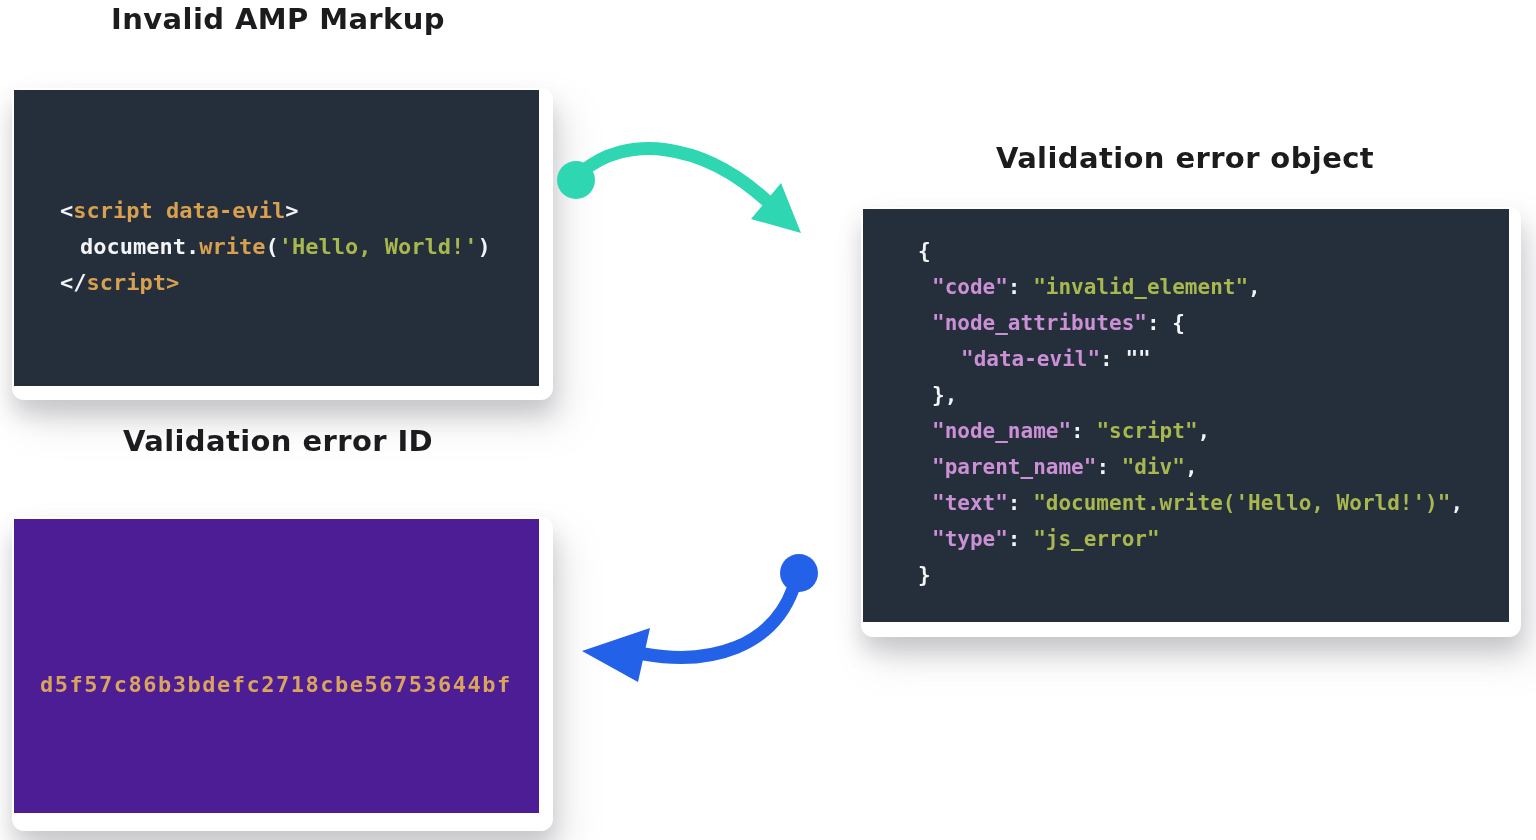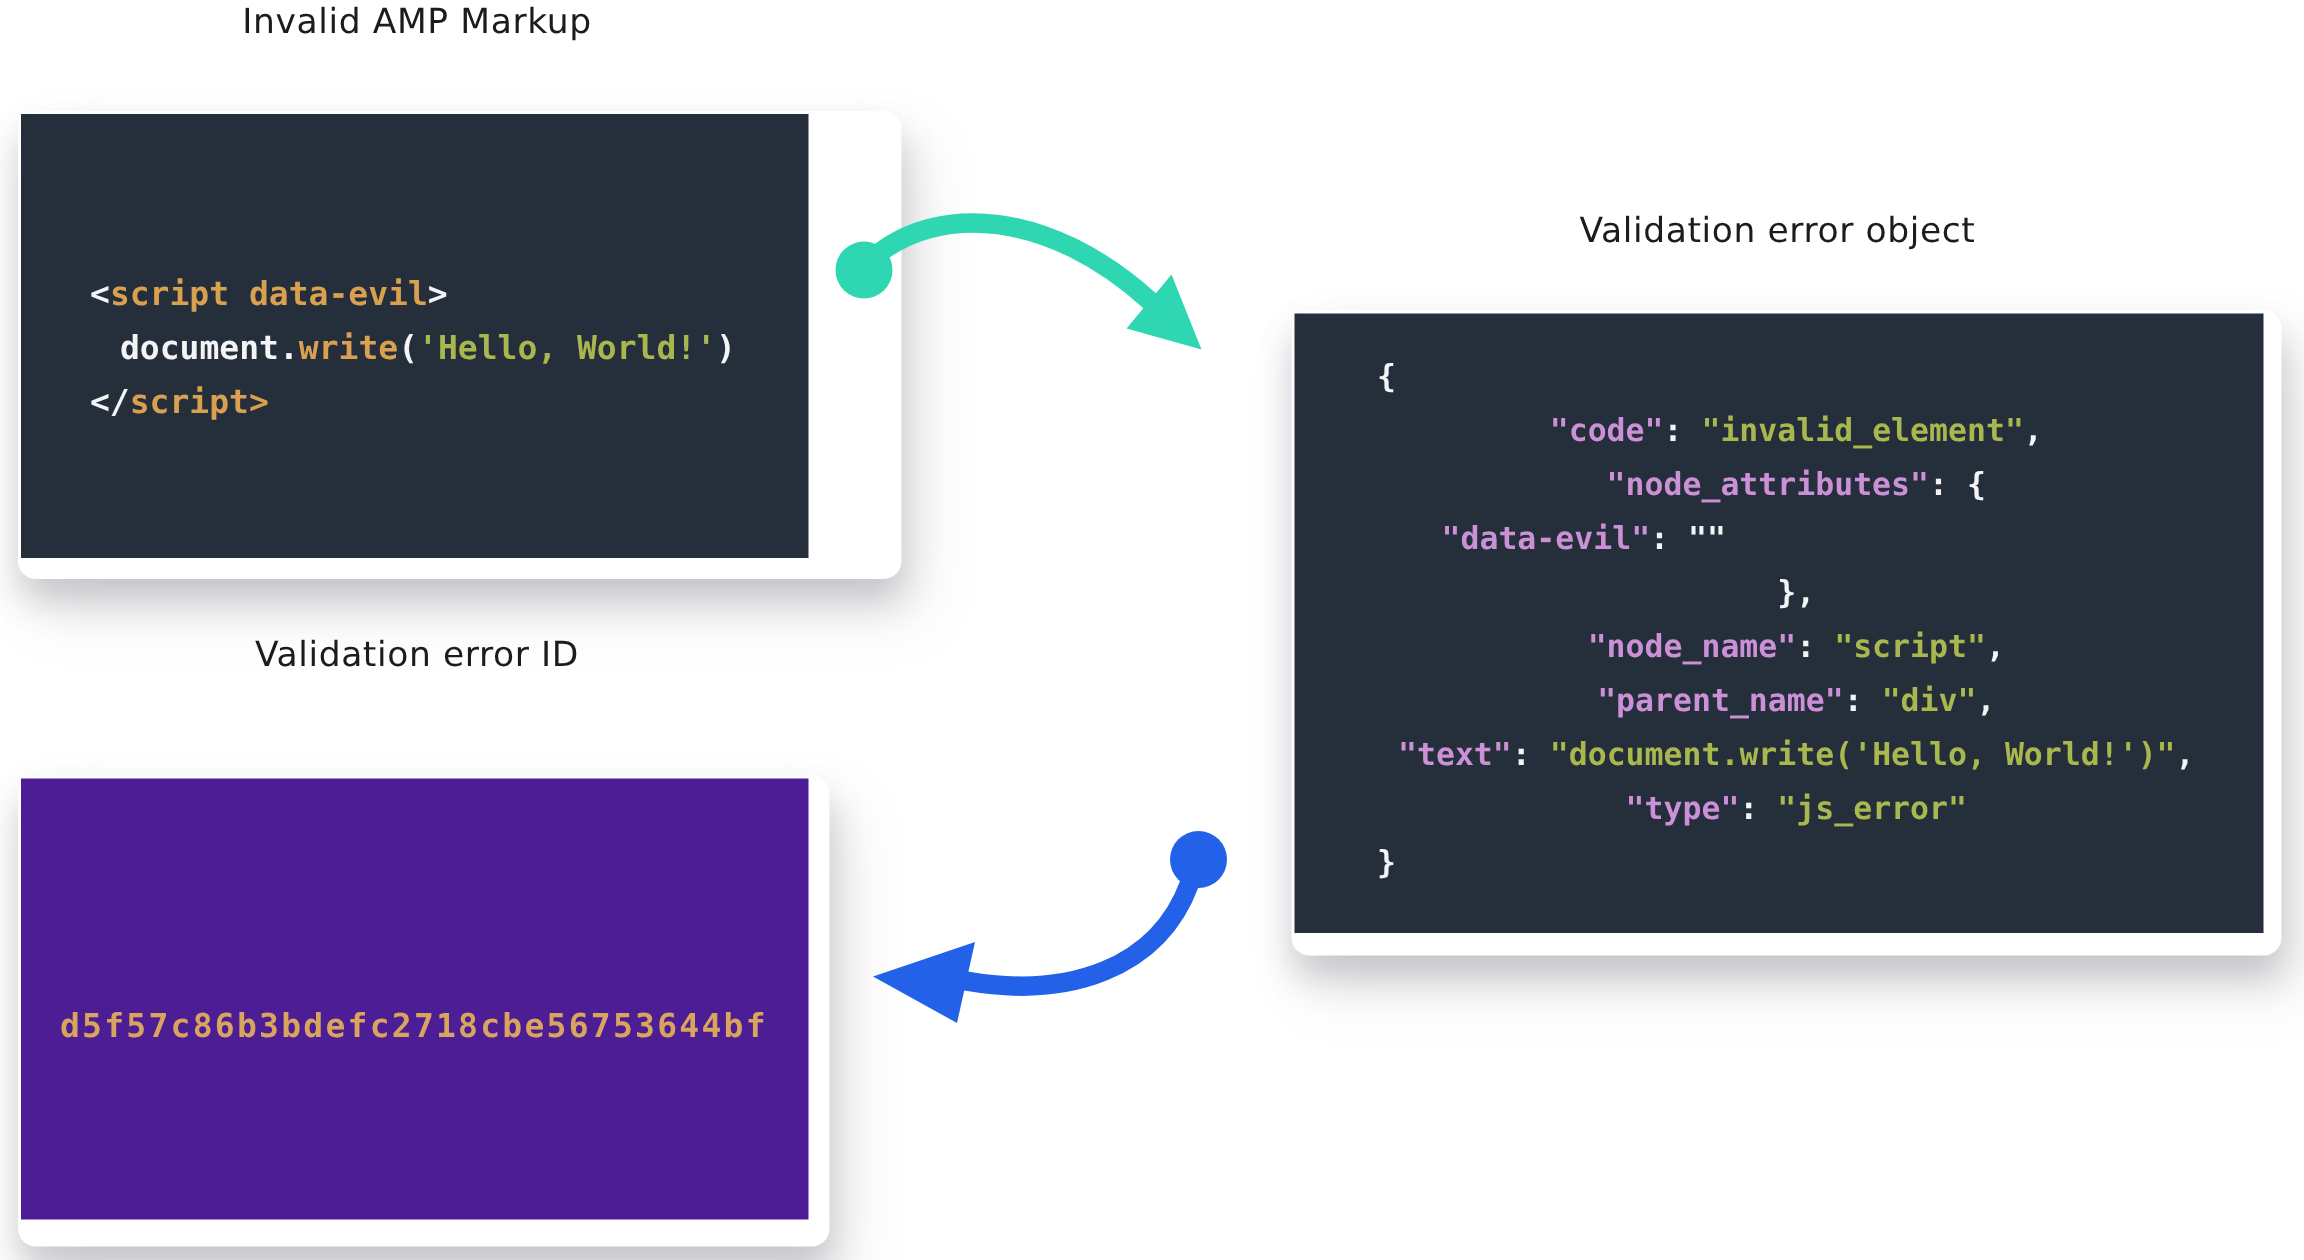--- a/index.html
+++ b/index.html
@@ -4,48 +4,48 @@
 <style>
   html,body{margin:0;padding:0;}
   body{
     width:1536px;height:840px;background:#ffffff;
     font-family:"DejaVu Sans","Liberation Sans",sans-serif;
     overflow:hidden;position:relative;
   }
   .canvas{position:absolute;left:0;top:0;width:1536px;height:840px;}
 
   .title{
-    position:absolute;text-align:center;font-size:23px;font-weight:400;
+    position:absolute;text-align:center;font-size:29px;font-weight:700;
     letter-spacing:0.4px;
   }
   .title-markup{left:8px;top:2px;width:540px;}
   .title-object{left:855px;top:141px;width:660px;}
   .title-id{left:8px;top:424px;width:540px;}
 
   .card{
     position:absolute;background:#ffffff;border-radius:12px;
     box-shadow:0 14px 22px rgba(120,120,130,0.30), 12px 22px 38px rgba(140,140,150,0.22);
   }
-  .card-markup{left:12px;top:74px;width:541px;height:312px;padding-left:48px;}
+  .card-markup{left:12px;top:88px;width:541px;height:312px;}
   .card-object{left:861px;top:207px;width:660px;height:430px;}
   .card-id{left:12px;top:517px;width:541px;height:314px;}
 
   .panel{position:absolute;left:2px;top:2px;}
   .panel-markup{width:525px;height:296px;}
   .panel-object{width:646px;height:413px;}
   .panel-id{width:525px;height:294px;}
 
   .code{
     position:absolute;
     font-family:"DejaVu Sans Mono","Liberation Mono",monospace;
     font-weight:700;
   }
   .code-line{white-space:pre;}
   .ind0{margin-left:0;}
-  .ind1{margin-left:14px;text-align:center;}
+  .ind1{margin-left:14px;}
   .ind2{margin-left:43px;}
   .code-markup{left:46px;top:103px;font-size:22px;line-height:36px;}
   .code-markup .ind1{margin-left:20px;}
   .code-object{left:55px;top:24px;font-size:21px;line-height:36px;}
   .id-value{
     position:absolute;left:26px;top:153px;
     font-family:"DejaVu Sans Mono","Liberation Mono",monospace;
     font-weight:700;font-size:22px;letter-spacing:1.5px;white-space:pre;
   }
   .arrows{position:absolute;left:0;top:0;pointer-events:none;}

